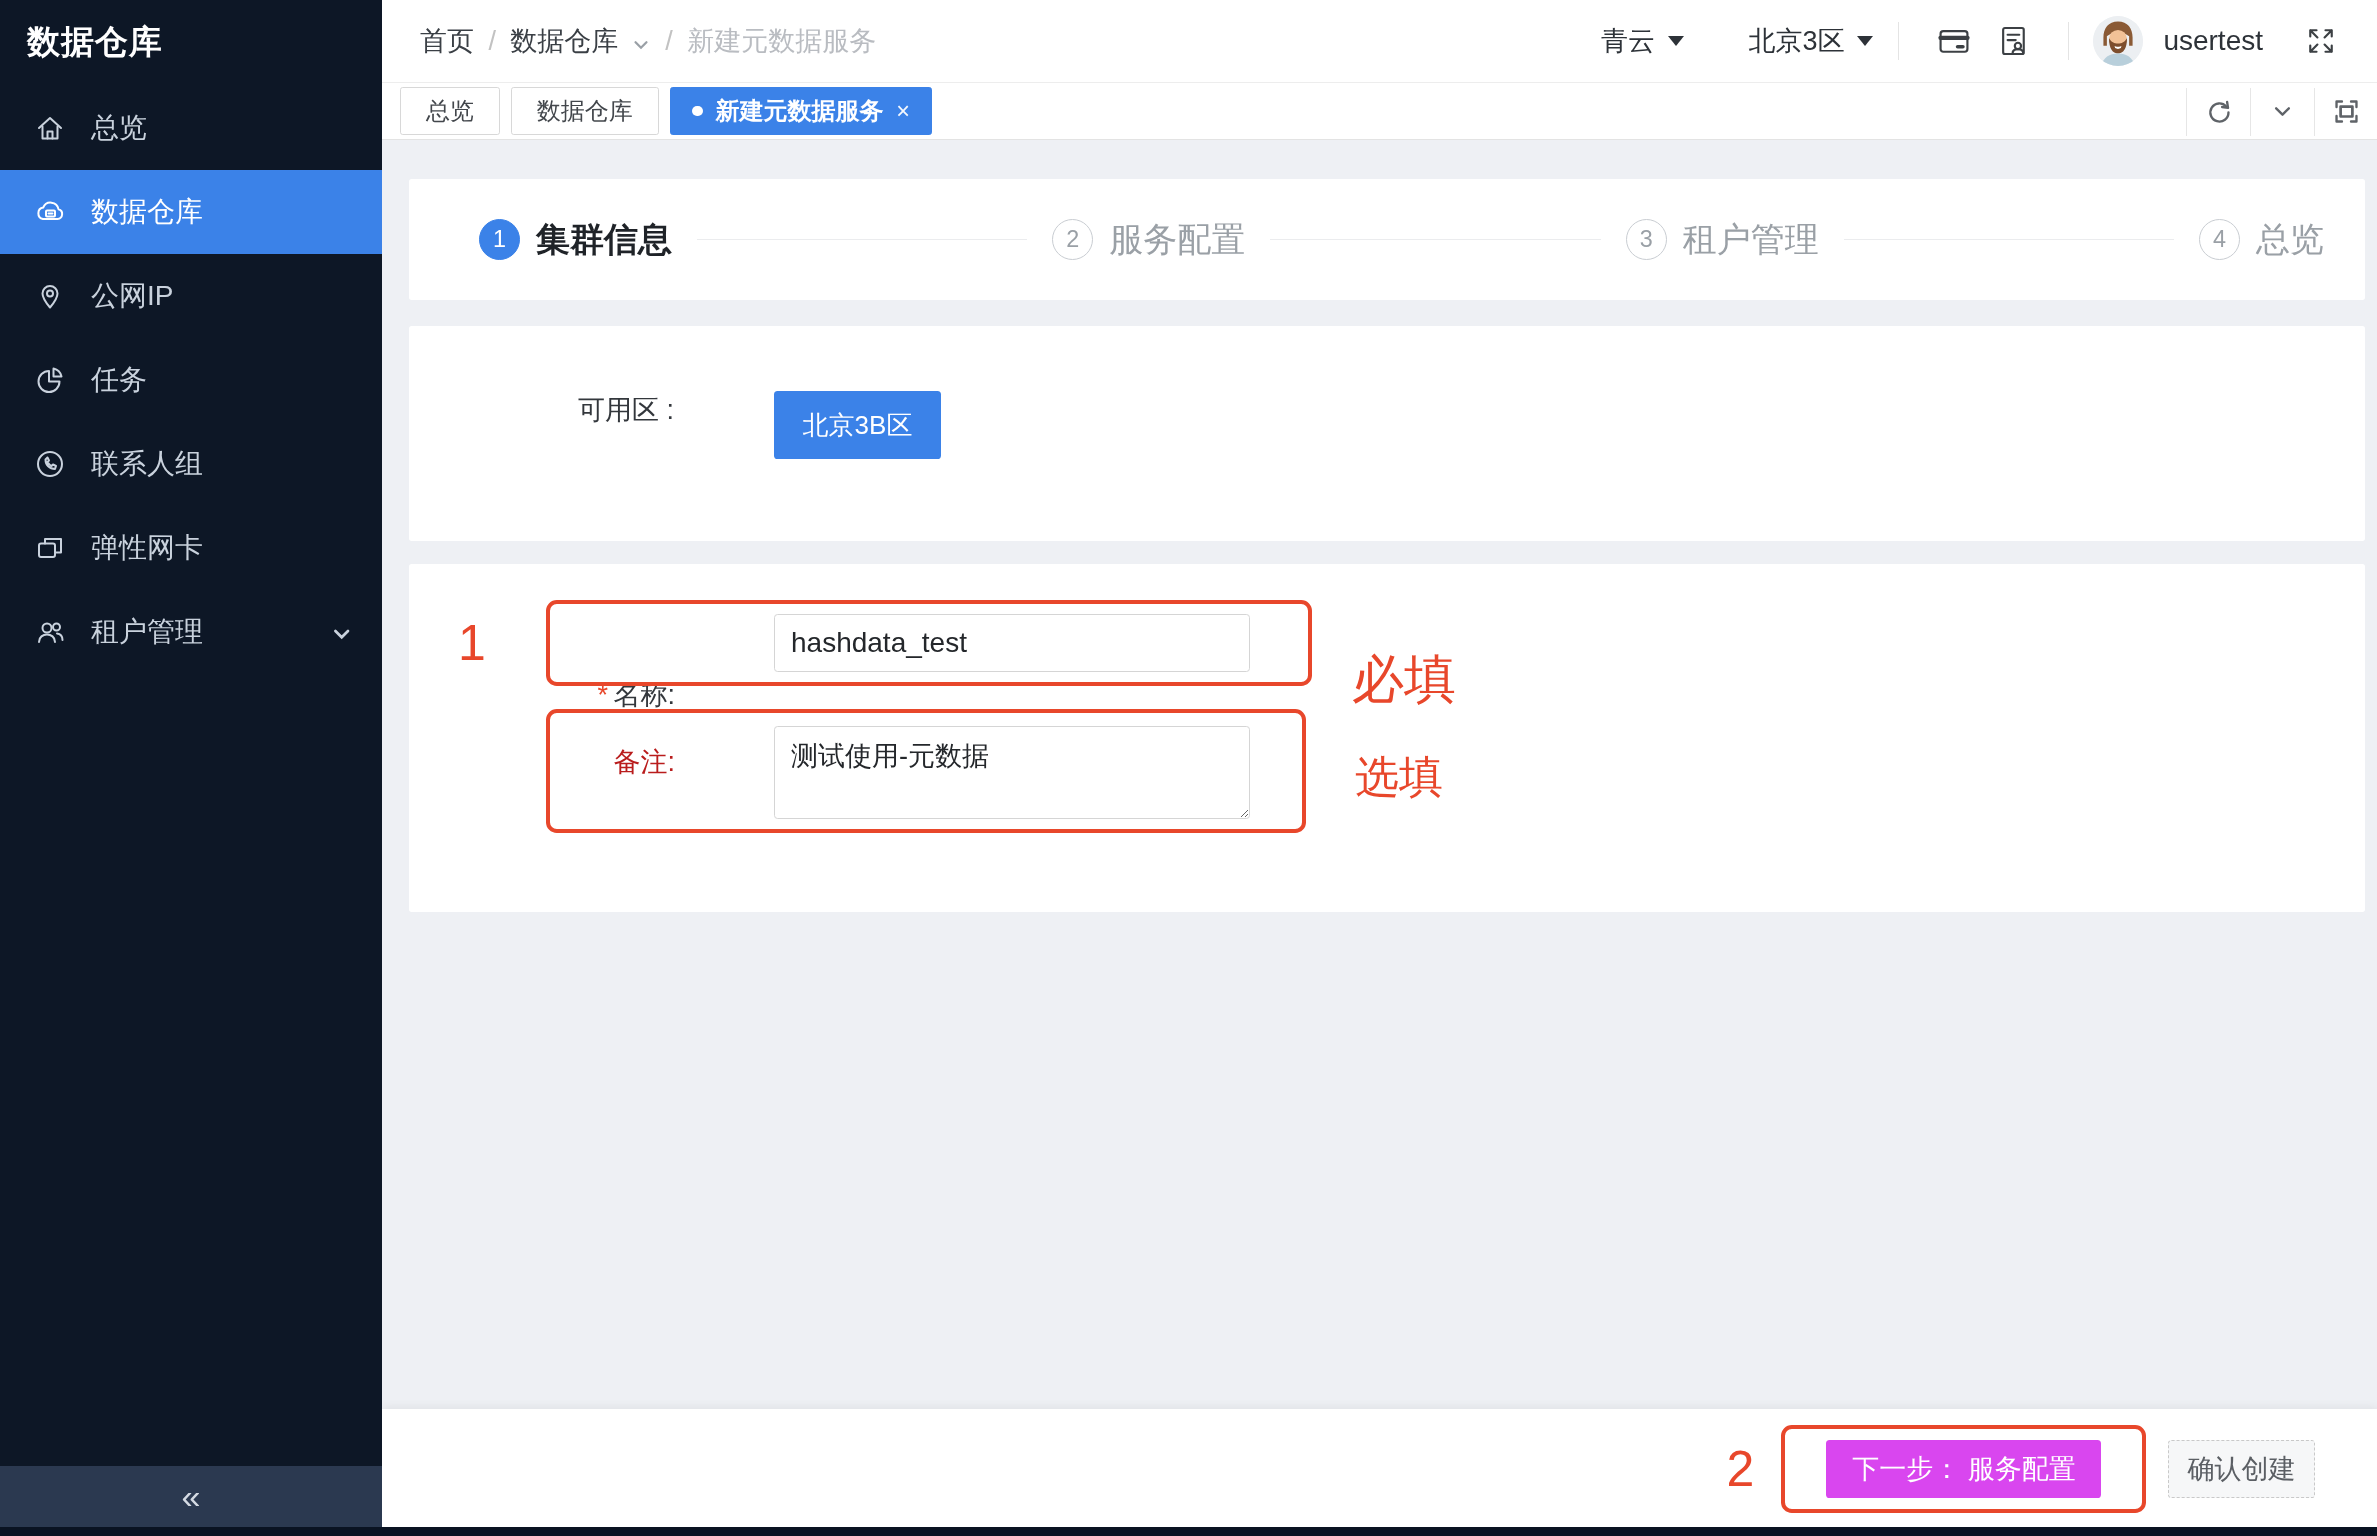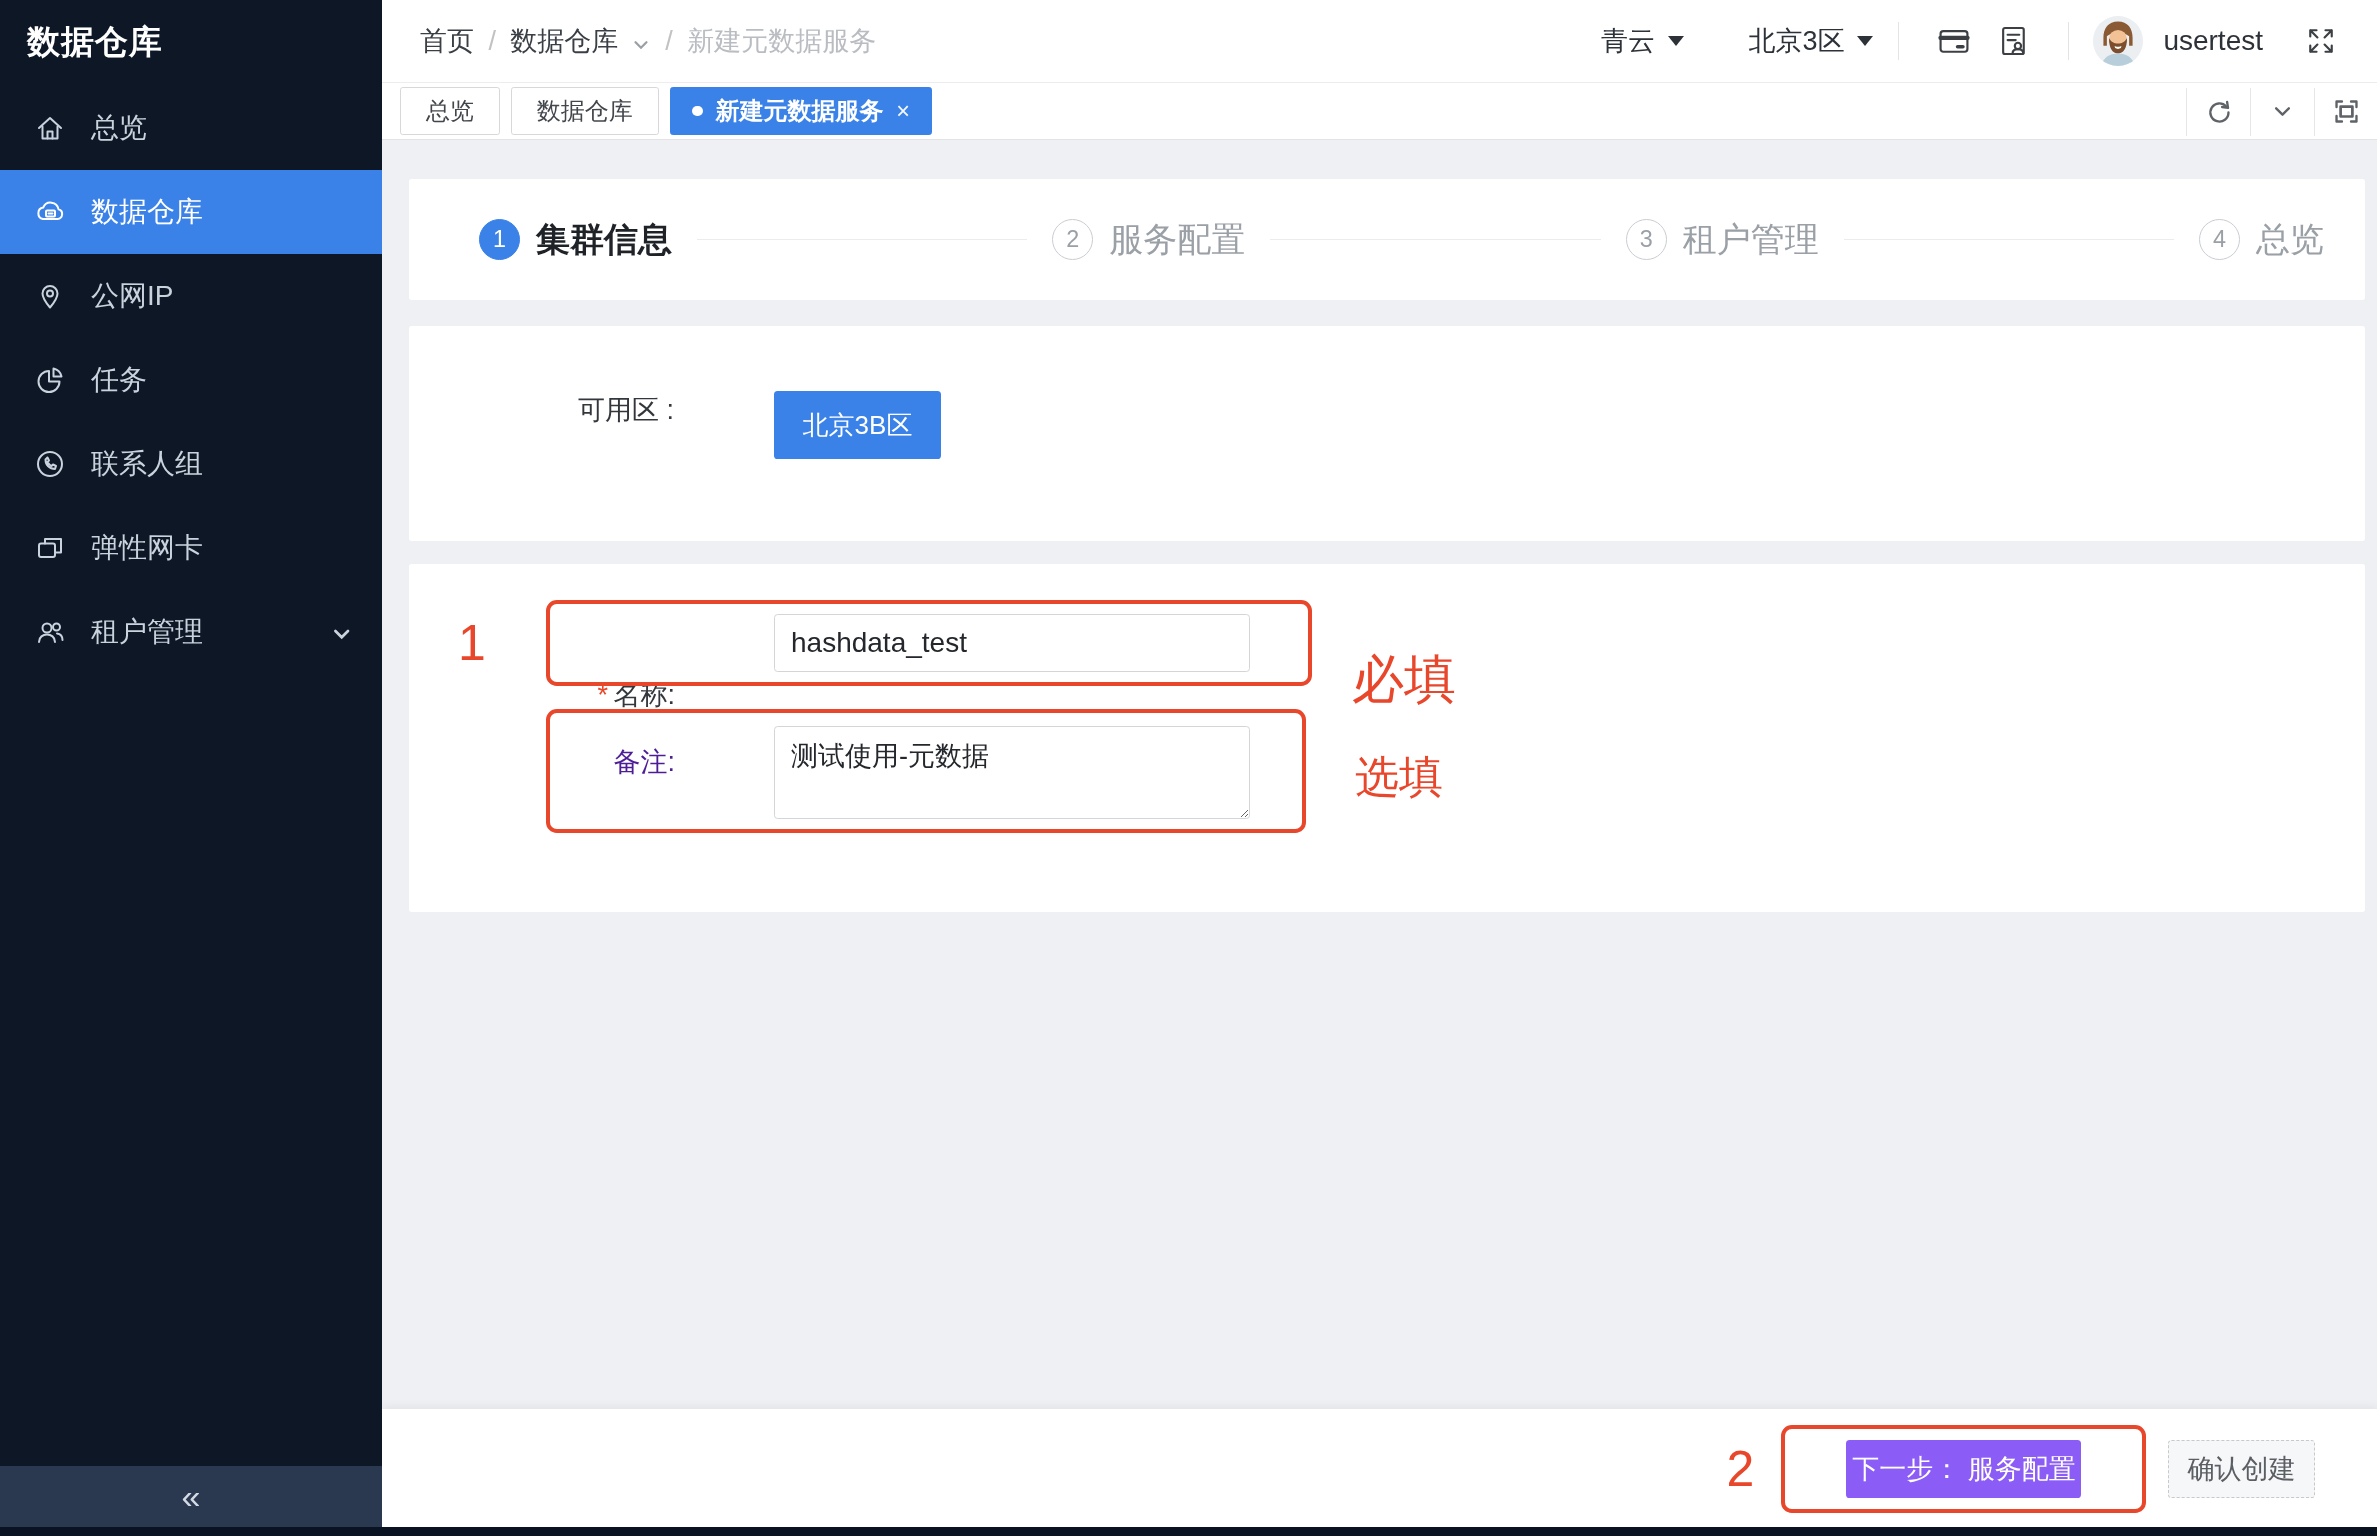--- a/index.html
+++ b/index.html
@@ -59,37 +59,37 @@
   .step-line { flex:1; height:1.8px; background:#ebecee; margin:0 25px; }
 
   .zone-panel { top:187px; height:215px; }
   .zone-label { position:absolute; left:162px; top:66px; width:103px; text-align:right; font-size:27px; color:#33373c; }
   .zone-btn { position:absolute; left:365px; top:65px; width:167px; height:68px; background:#3b82e8; border:none; border-radius:3.6px; color:#fff; font-size:26px; display:flex; align-items:center; justify-content:center; cursor:pointer; font-family:inherit; }
 
   .form-panel { top:425px; height:348px; }
   .fname-label { position:absolute; left:135px; top:65px; width:131px; text-align:right; font-size:27px; color:#33373c;margin-top:48px; }
   .req-star { color:#e8472b; margin-right:5.4px; font-size:27px; }
   .fname-input { position:absolute; left:365px; top:50px; width:476px; height:58px; border:0.9px solid #d5d5d5; border-radius:3.6px; padding:0 16px; font-size:28px; color:#24272b; font-family:inherit; background:#fff; }
-  .remark-label { position:absolute; left:135px; top:180px; width:131px; text-align:right; font-size:27px; color:#4c1d95; }
+  .remark-label { position:absolute; left:135px; top:180px; width:131px; text-align:right; font-size:27px; color:#b91c1c; }
   .remark-area { position:absolute; left:365px; top:162px; width:476px; height:93px; border:0.9px solid #d5d5d5; border-radius:3.6px; padding:10.8px 16px; font-size:27px; color:#24272b; font-family:inherit; resize:both; background:#fff; }
 
   
   .anno { color:#e8472b; position:absolute; pointer-events:none; }
   .anno-box { position:absolute; border:4.5px solid #e8472b; border-radius:10.8px; pointer-events:none; }
   .anno-num1 { left:49px; top:50px; font-size:50px; }
   .anno-box1 { left:137px; top:36px; width:766px; height:86px; }
   .anno-required { left:943px; top:56px; font-size:52px; font-weight:400;margin-top:25px; }
   .anno-box2 { left:137px; top:145px; width:760px; height:124px; }
   .anno-optional { left:946px; top:184px; font-size:44px; font-weight:500; }
 
   
   .footer { position:absolute; left:382px; top:1409px; width:1996px; height:119px; background:#fff; box-shadow:0 -2.7px 9px rgba(0,0,0,0.06); display:flex; align-items:center; justify-content:flex-end; padding-right:63px; z-index:3; }
   .anno-num2 { position:static; font-size:50px; color:#e8472b; margin-right:27px; }
   .footer-redbox { width:365px; height:88px; border:4.5px solid #e8472b; border-radius:10.8px; display:flex; align-items:center; justify-content:center; margin-right:21.6px; }
-  .next-btn { width:235px; height:58px; background:#8b5cf6; border:none; border-radius:3.6px; color:#fff; font-size:27px; display:flex; align-items:center; justify-content:center; cursor:pointer; font-family:inherit; }
+  .next-btn { width:275px; height:58px; background:#d946ef; border:none; border-radius:3.6px; color:#fff; font-size:27px; display:flex; align-items:center; justify-content:center; cursor:pointer; font-family:inherit; }
   .confirm-btn { width:147px; height:58px; background:#f6f7f8; border:0.9px dashed #c9c9c9; border-radius:3.6px; color:#5b5f64; font-size:27px; display:flex; align-items:center; justify-content:center; cursor:not-allowed; font-family:inherit; }
 
   .bottom-strip { position:absolute; left:0; bottom:0; width:2377px; height:9px; background:#0a1322; z-index:6; }
 </style>
 </head>
 <body>
 
 <div class="app">
 
   <aside class="sidebar">

